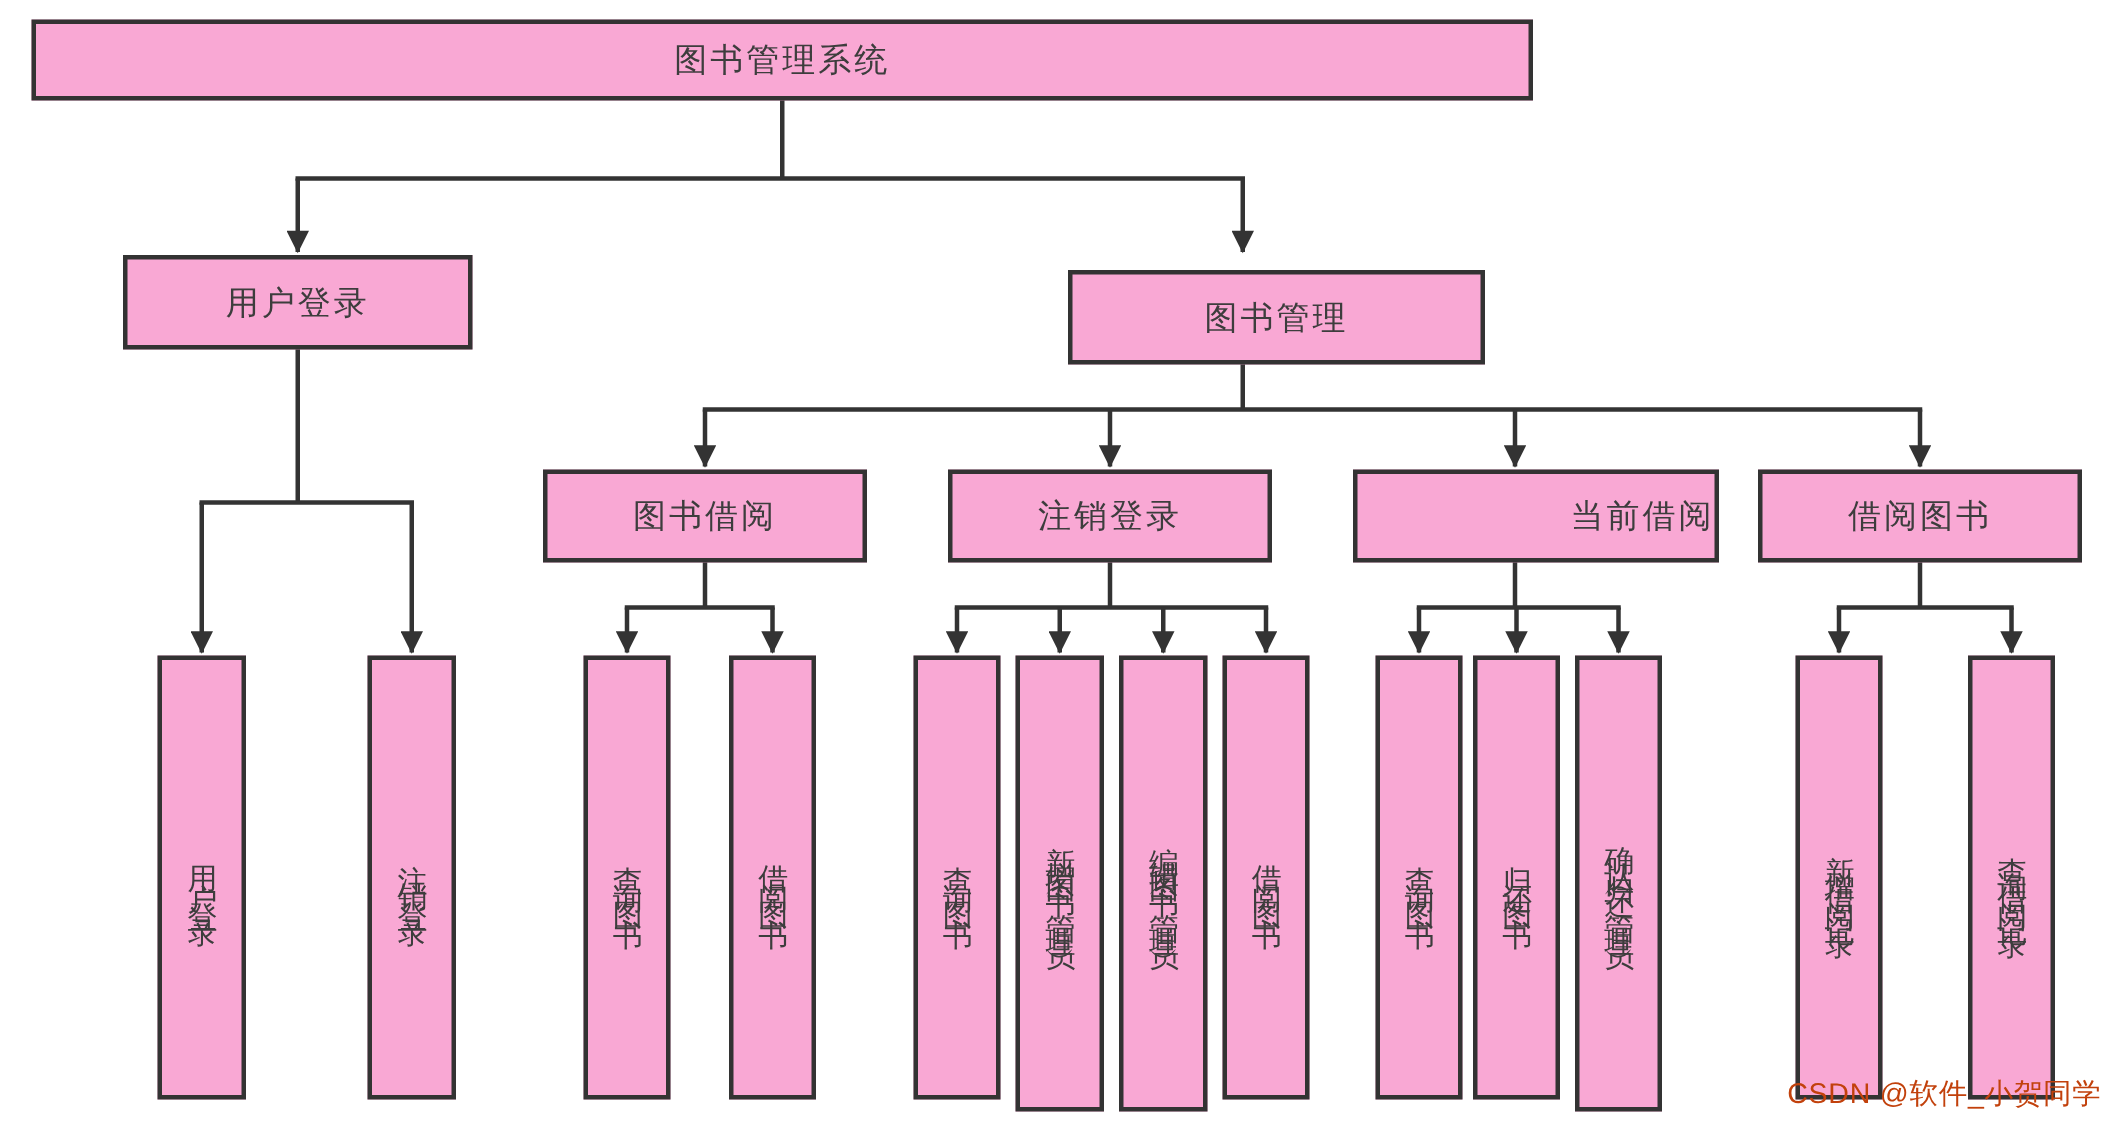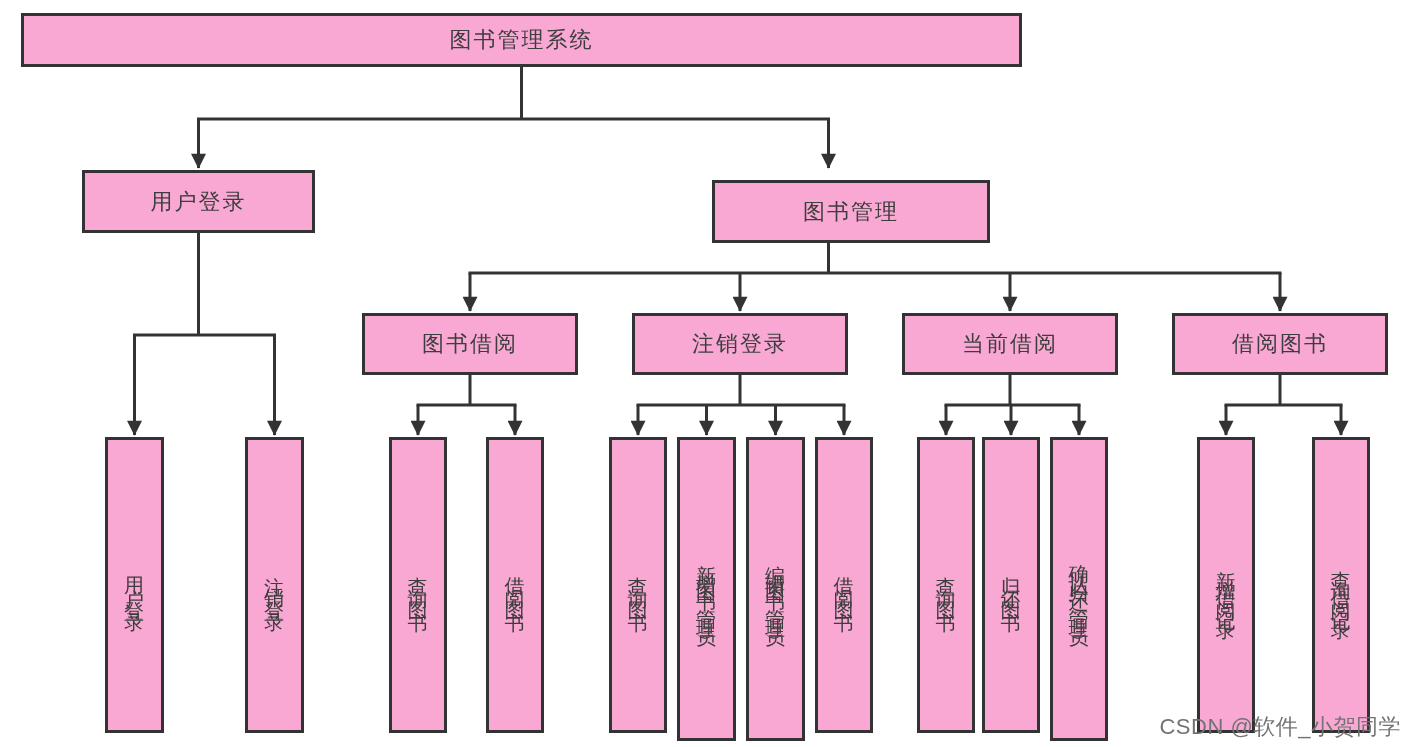--- a/index.html
+++ b/index.html
@@ -40,22 +40,22 @@
   .node-v .label {
     writing-mode: vertical-rl;
     text-orientation: mixed;
     font-size: 20px;
     line-height: 1;
   }
   .watermark {
     position: absolute;
     right: 4px;
     bottom: 5px;
-    font-size: 22px;
-    color: #737373;
+    font-size: 19px;
+    color: #c2410c;
     letter-spacing: 0.5px;
     white-space: nowrap;
     z-index: 5;
   }
 </style>
 </head>
 <body>
 
 <div class="canvas">
   <svg class="connector-layer" viewBox="0 0 1405 747" width="1405" height="747" xmlns="http://www.w3.org/2000/svg">
@@ -110,21 +110,21 @@
       </div>
       <div class="node node-h" style="left: 712px; top: 180px; width: 278px; height: 63px; border-color: rgb(51, 51, 51);">
         <span class="label" style="color: rgb(61, 61, 61);">图书管理</span>
       </div>
       <div class="node node-h" style="left: 362px; top: 313px; width: 216px; height: 62px; border-color: rgb(51, 51, 51);">
         <span class="label" style="color: rgb(61, 61, 61);">图书借阅</span>
       </div>
       <div class="node node-h" style="left: 632px; top: 313px; width: 216px; height: 62px; border-color: rgb(51, 51, 51);">
         <span class="label" style="color: rgb(61, 61, 61);">注销登录</span>
       </div>
-      <div class="node node-h" style="left: 902px; top: 313px; width: 216px; height: 62px; border-color: rgb(51, 51, 51);">
+      <div class="node node-h" style="left: 902px; top: 313px; width: 244px; height: 62px; border-color: rgb(51, 51, 51); justify-content: flex-end;">
         <span class="label" style="color: rgb(61, 61, 61);">当前借阅</span>
       </div>
       <div class="node node-h" style="left: 1172px; top: 313px; width: 216px; height: 62px; border-color: rgb(51, 51, 51);">
         <span class="label" style="color: rgb(61, 61, 61);">借阅图书</span>
       </div>
       <div class="node node-v" style="left: 105px; top: 437px; width: 59px; height: 296px; border-color: rgb(51, 51, 51);">
         <span class="label" style="color: rgb(61, 61, 61); letter-spacing: 12px;">用户登录</span>
       </div>
       <div class="node node-v" style="left: 245px; top: 437px; width: 59px; height: 296px; border-color: rgb(51, 51, 51);">
         <span class="label" style="color: rgb(61, 61, 61); letter-spacing: 12px;">注销登录</span>

